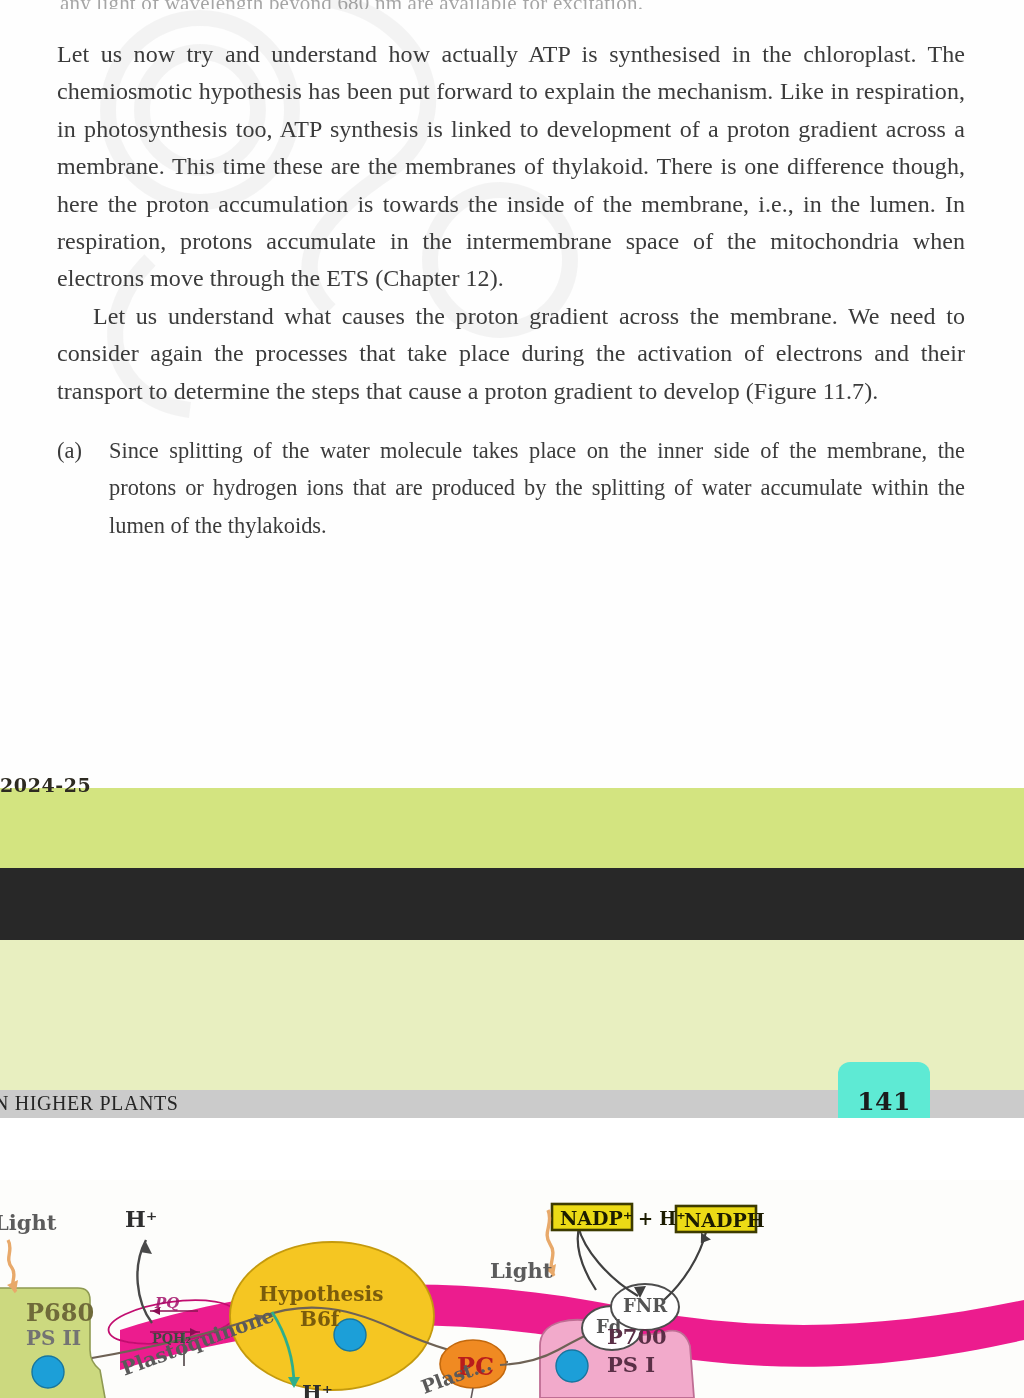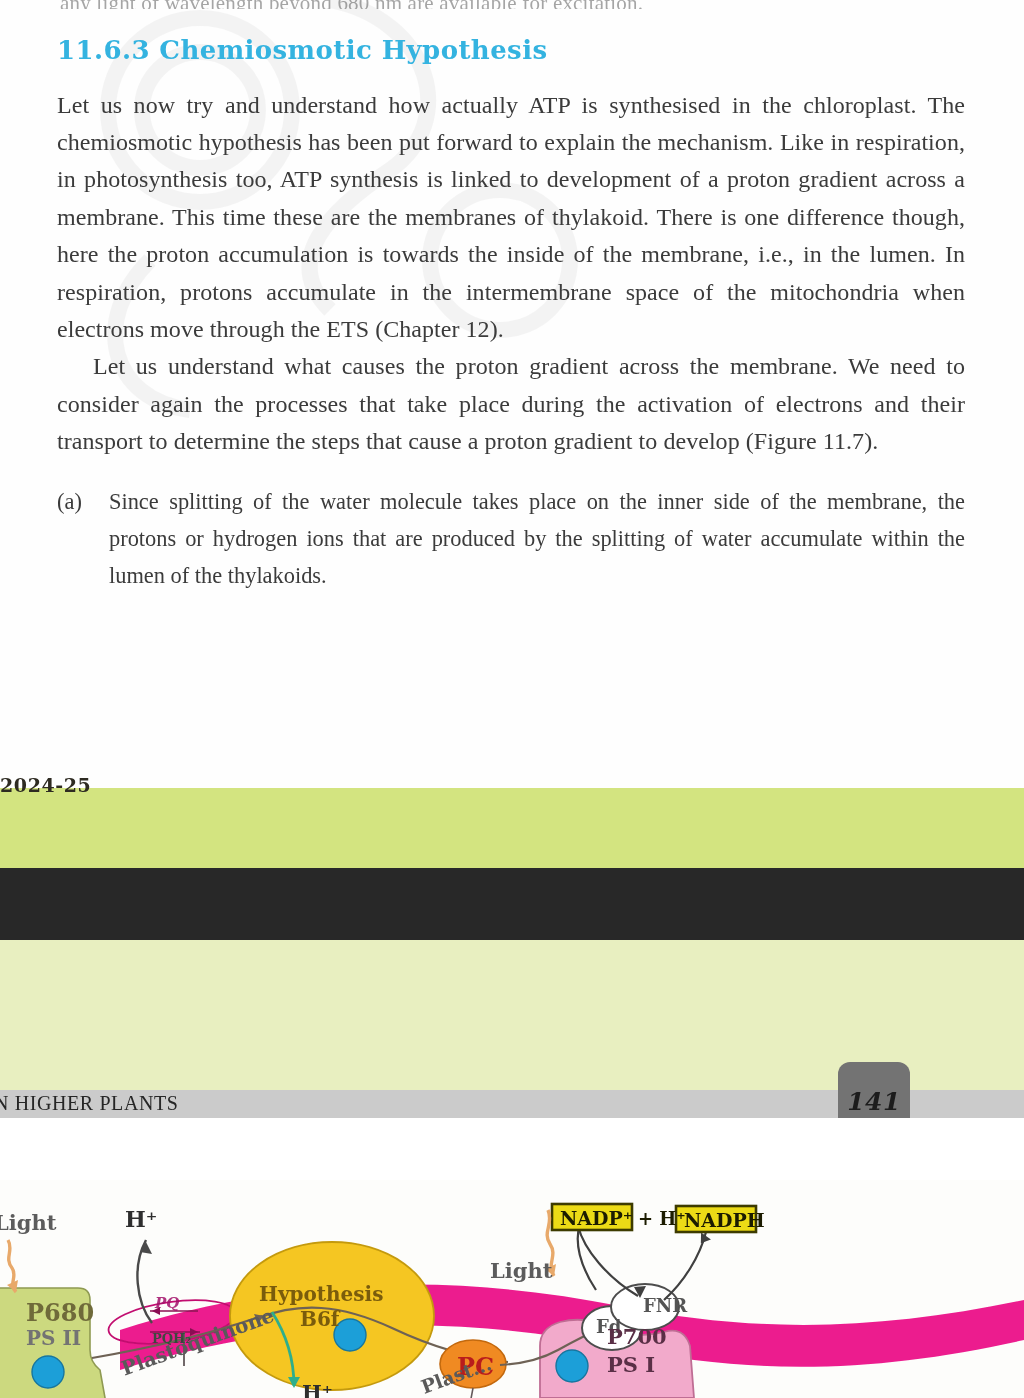--- a/index.html
+++ b/index.html
@@ -155,26 +155,25 @@
     font-variant: small-caps;
     letter-spacing: 0.6px;
     color: #262626;
     white-space: nowrap;
     z-index: 4;
   }
   .page-tab {
     position: absolute;
     left: 838px;
     top: 1062px;
-    width: 72px;
+    width: 92px;
     height: 56px;
-    background: #737373;
+    background: #5eead4;
     border-radius: 12px 12px 0 0;
     z-index: 5;
-    font-style: italic;
   }
   .page-tab .num {
     position: absolute;
     left: 0;
     right: 0;
     bottom: 2px;
     text-align: center;
     font-family: "DejaVu Serif", "Liberation Serif", serif;
     font-size: 25px;
     font-weight: bold;
@@ -220,21 +219,20 @@
     <path d="M300 40 C 400 60, 430 160, 360 210 C 300 250, 250 300, 300 350"></path>
     <path d="M120 300 C 60 360, 80 440, 160 450"></path>
     <circle cx="470" cy="300" r="70"></circle>
   </g>
 </svg>
 
 <div class="clipped-line">any light of wavelength beyond 680 nm are available for excitation.</div>
 
 <div class="text-col">
 
-  <h2 class="section-heading">11.6.3 Chemiosmotic Hypothesis</h2>
 
   <p class="body-para">Let us now try and understand how actually ATP is synthesised in the chloroplast. The chemiosmotic hypothesis has been put forward to explain the mechanism. Like in respiration, in photosynthesis too, ATP synthesis is linked to development of a proton gradient across a membrane. This time these are the membranes of thylakoid. There is one difference though, here the proton accumulation is towards the inside of the membrane, i.e., in the lumen. In respiration, protons accumulate in the intermembrane space of the mitochondria when electrons move through the ETS (Chapter 12).</p>
 
   <p class="body-para indented">Let us understand what causes the proton gradient across the membrane. We need to consider again the processes that take place during the activation of electrons and their transport to determine the steps that cause a proton gradient to develop (Figure 11.7).</p>
 
   <div class="list-item">
     <span class="marker">(a)</span>
     <span class="li-text">Since splitting of the water molecule takes place on the inner side of the membrane, the protons or hydrogen ions that are produced by the splitting of water accumulate within the lumen of the thylakoids.</span>
   </div>
 
@@ -340,21 +338,21 @@
   <span class="fig-label" style="left:300px; top:127px; font-size:20px; font-weight:bold; color:#7a5c0c;">B6f</span>
 
   <span class="fig-label" style="left:302px; top:200px; font-size:21px; font-weight:bold; color:#2e2e2e;">H⁺</span>
 
   <span class="fig-label" style="left:457px; top:172px; font-size:24px; font-weight:bold; color:#b91c1c;">PC</span>
   <span class="fig-label" style="left:418px; top:197px; font-size:19px; font-weight:bold; color:#5a5a5a; transform:rotate(-20deg); transform-origin:left top;">Plast...</span>
 
   <span class="fig-label" style="left:490px; top:78px; font-size:21px; font-weight:bold; color:#5c5c5c;">Light</span>
 
   <span class="fig-label" style="left:596px; top:136px; font-size:18px; font-weight:bold; color:#545454;">Fd</span>
-  <span class="fig-label" style="left:623px; top:115px; font-size:18px; font-weight:bold; color:#545454;margin-left:20px;">FNR</span>
+  <span class="fig-label" style="left:623px; top:115px; font-size:18px; font-weight:bold; color:#545454;">FNR</span>
 
   <span class="fig-label" style="left:560px; top:27px; font-size:19px; font-weight:bold; color:#1c1c00;">NADP⁺</span>
   <span class="fig-label" style="left:638px; top:28px; font-size:18px; font-weight:bold; color:#1c1c00;">+ H⁺</span>
   <span class="fig-label" style="left:684px; top:29px; font-size:19px; font-weight:bold; color:#1c1c00;">NADPH</span>
 
   <span class="fig-label" style="left:607px; top:144px; font-size:21px; font-weight:bold; color:#5a2f46;">P700</span>
   <span class="fig-label" style="left:607px; top:172px; font-size:21px; font-weight:bold; color:#5a2f46;">PS I</span>
 
 </div>
 

